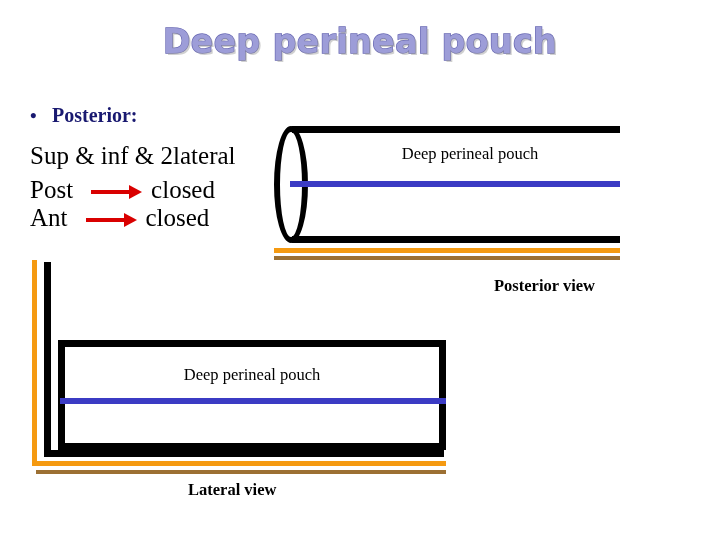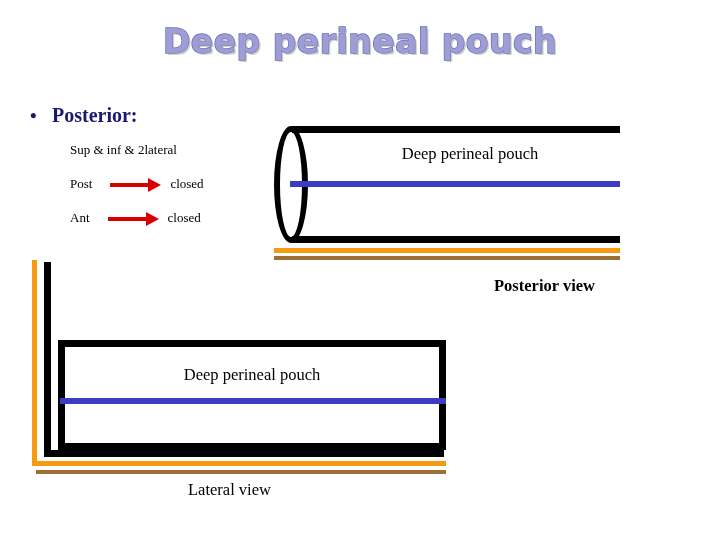--- a/index.html
+++ b/index.html
@@ -48,28 +48,27 @@
   #boundaries-line .bullet {
     display: inline-block;
     width: 22px;
     font-size: 19px;
     color: #191970;
   }
 
   .body-line {
     position: absolute;
     left: 30px;
-    font-size: 13px;
-    color: #000000;
-    white-space: nowrap;
-    margin-left: 40px;
+    font-size: 25px;
+    color: #000000;
+    white-space: nowrap;
   }
   #line-sup  { top: 142px; }
   #line-post { top: 176px; }
-  #line-ant  { top: 210px; }
+  #line-ant  { top: 204px; }
 
   .body-line .lbl {
     display: inline-block;
   }
   .body-line .spacer-wide { display:inline-block; width: 10px; }
 
   
   .arrow {
     display: inline-block;
     position: relative;
@@ -256,21 +255,21 @@
     width: 388px;
     text-align: center;
     font-size: 16.5px;
     color: #000000;
   }
   #lateral-view-label {
     position: absolute;
     left: 188px;
     top: 480px;
     font-size: 16.5px;
-    font-weight: normal;
+    font-weight: bold;
     color: #000000;
     white-space: nowrap;
   }
 </style>
 </head>
 <body>
 
 <div id="slide">
 
   <div id="title">Deep perineal pouch</div>

